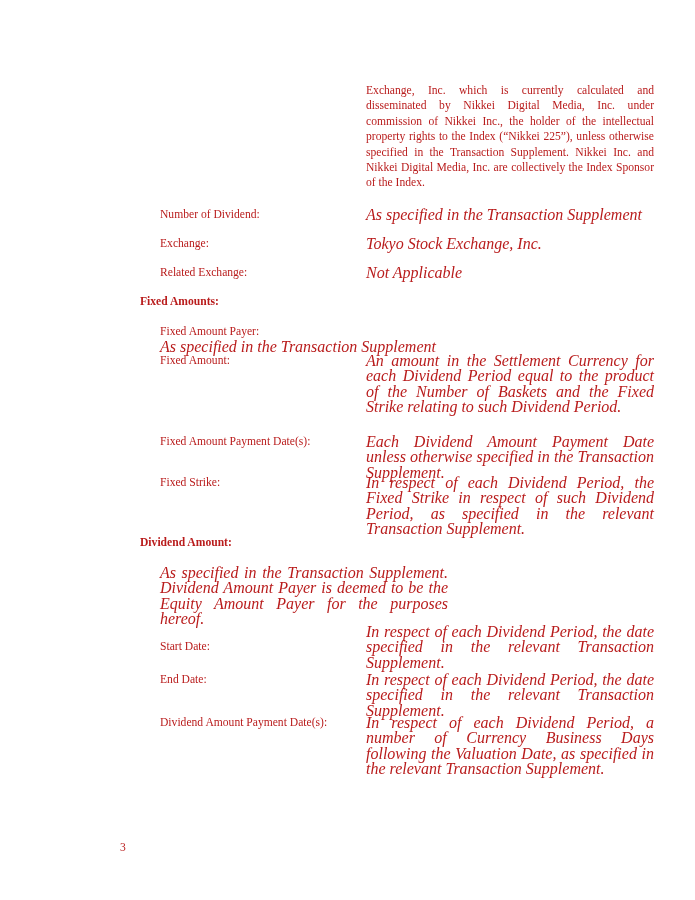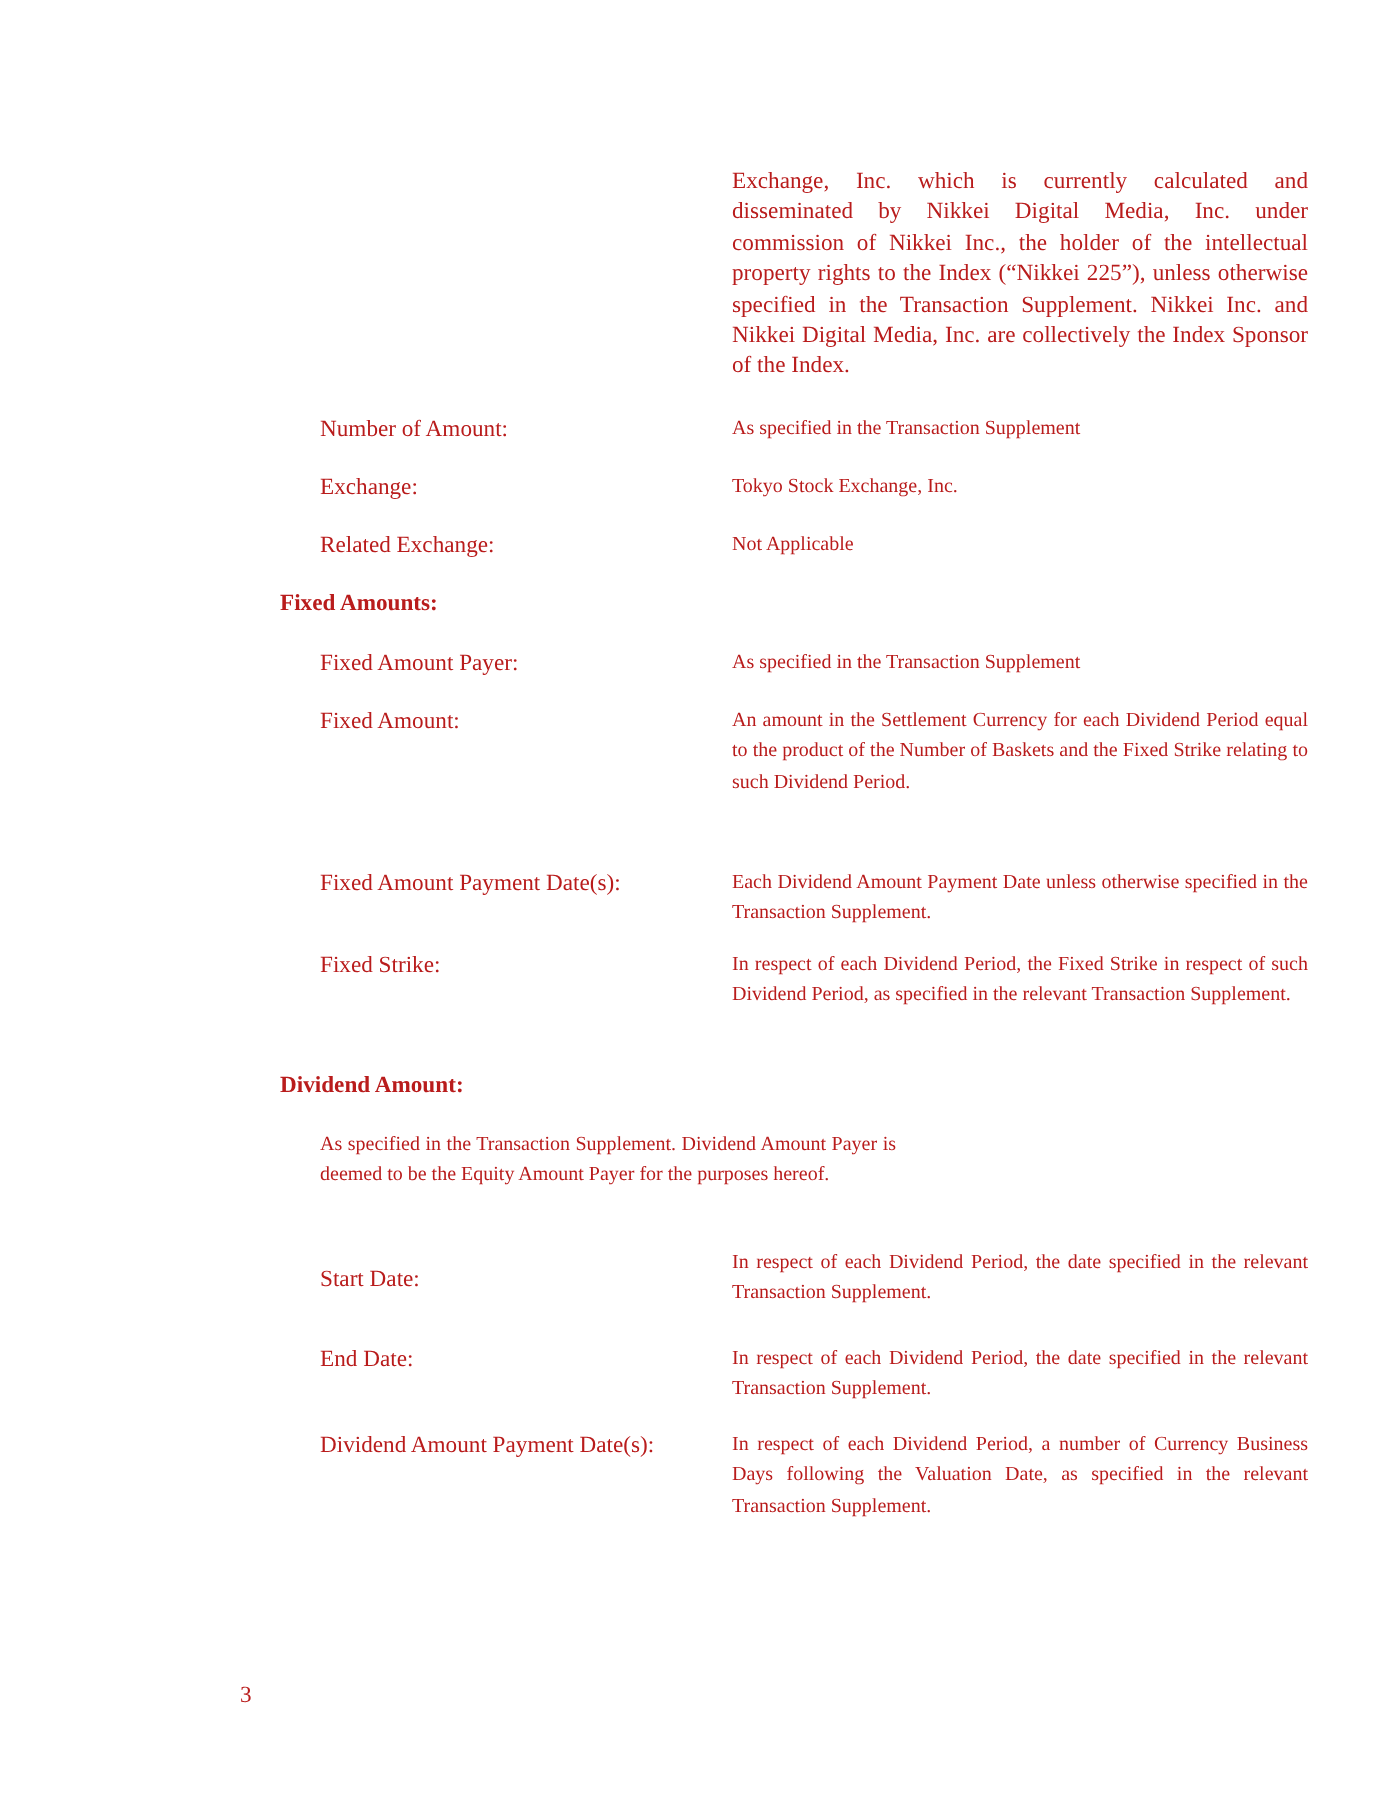--- a/index.html
+++ b/index.html
@@ -32,26 +32,27 @@
     display: flex;
     align-items: flex-start;
   }
   .label {
     font-size: 11.6px;
     line-height: 15.4px;
     white-space: nowrap;
     flex: 0 0 auto;
   }
   .value {
-    font-size: 10px;
+    font-size: 16px;
     line-height: 15.4px;
     text-align: justify;
     text-justify: inter-word;
     -webkit-hyphens: none;
     hyphens: none;
+    font-style: italic;
   }
 
   
   .lead-para {
     position: absolute;
     left: 326px;
     top: 83px;
     width: 288px;
     font-size: 11.6px;
     line-height: 15.4px;
@@ -105,37 +106,37 @@
 </style>
 </head>
 <body>
 
 <div class="page">
   <div class="content">
 
     <div class="lead-para">Exchange, Inc. which is currently calculated and disseminated by Nikkei Digital Media, Inc. under commission of Nikkei Inc., the holder of the intellectual property rights to the Index (“Nikkei 225”), unless otherwise specified in the Transaction Supplement.  Nikkei Inc. and Nikkei Digital Media, Inc. are collectively the Index Sponsor of the Index.</div>
 
     <div class="row row-indent" style="top:207px;">
-      <div class="label">Number of Amount:</div>
+      <div class="label">Number of Dividend:</div>
       <div class="value">As specified in the Transaction Supplement</div>
     </div>
 
     <div class="row row-indent" style="top:236px;">
       <div class="label">Exchange:</div>
       <div class="value">Tokyo Stock Exchange, Inc.</div>
     </div>
 
     <div class="row row-indent" style="top:265px;">
       <div class="label">Related Exchange:</div>
       <div class="value">Not Applicable</div>
     </div>
 
     <div class="section-heading" style="top:294px;">Fixed Amounts:</div>
 
-    <div class="row row-indent" style="top:324px;">
+    <div class="row row-indent" style="top:324px;flex-direction:column;">
       <div class="label">Fixed Amount Payer:</div>
       <div class="value">As specified in the Transaction Supplement</div>
     </div>
 
     <div class="row row-indent" style="top:353px;">
       <div class="label">Fixed Amount:</div>
       <div class="value">An amount in the Settlement Currency for each Dividend Period equal to the product of the Number of Baskets and the Fixed Strike relating to such Dividend Period.</div>
     </div>
 
     <div class="row row-indent" style="top:434px;">

